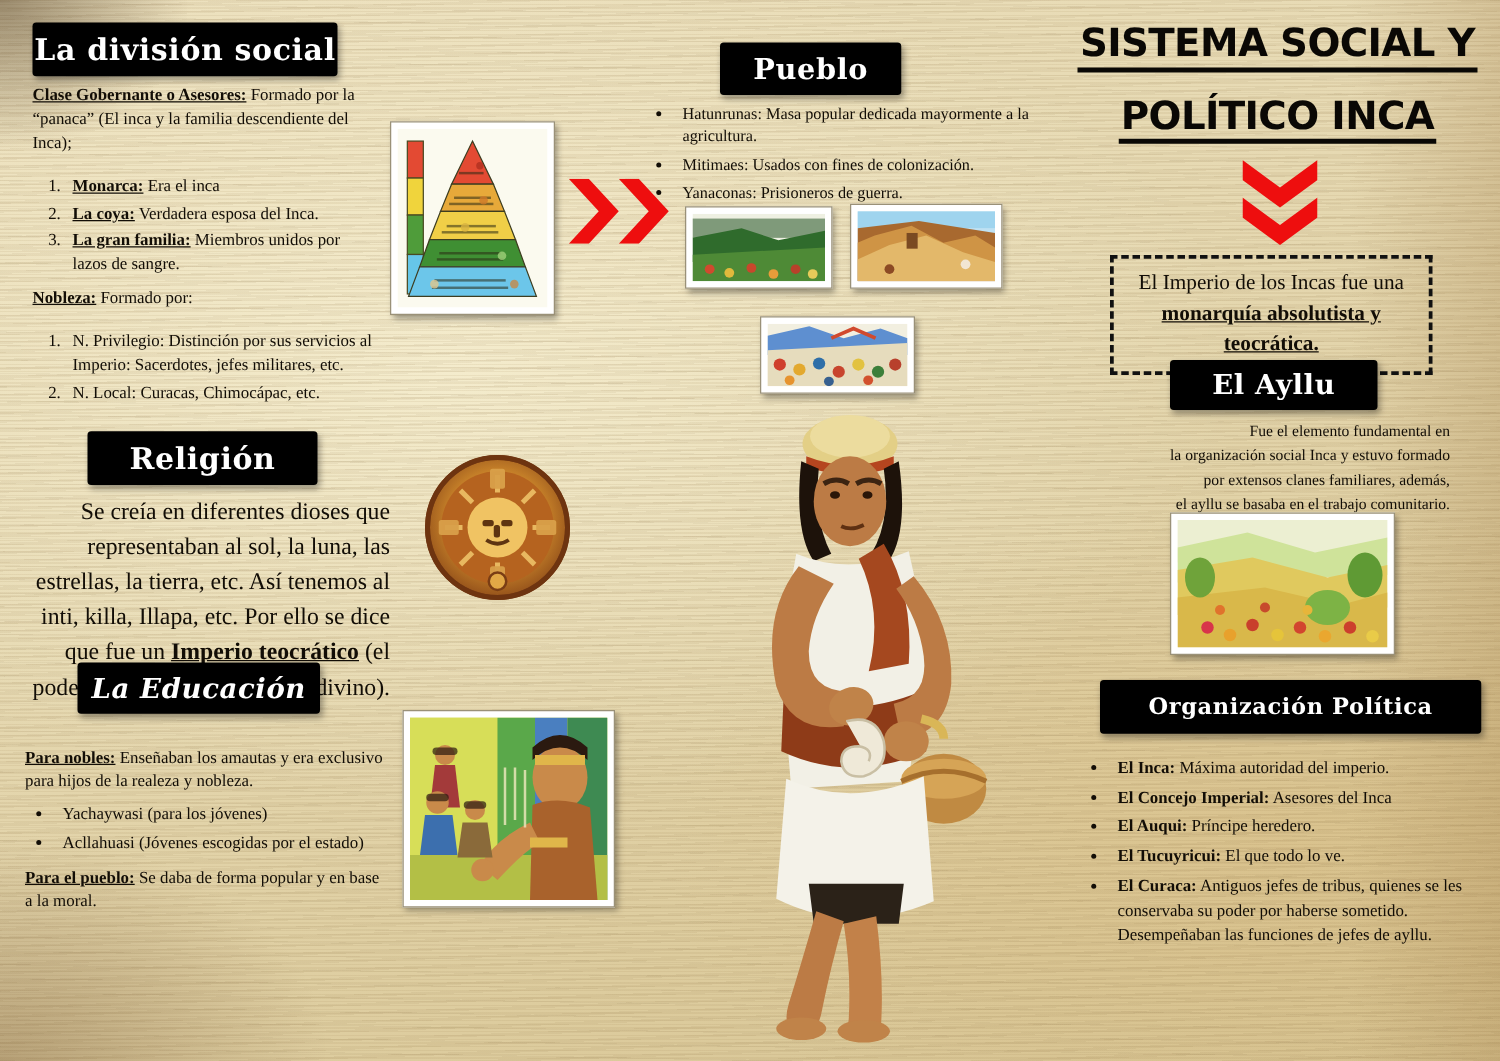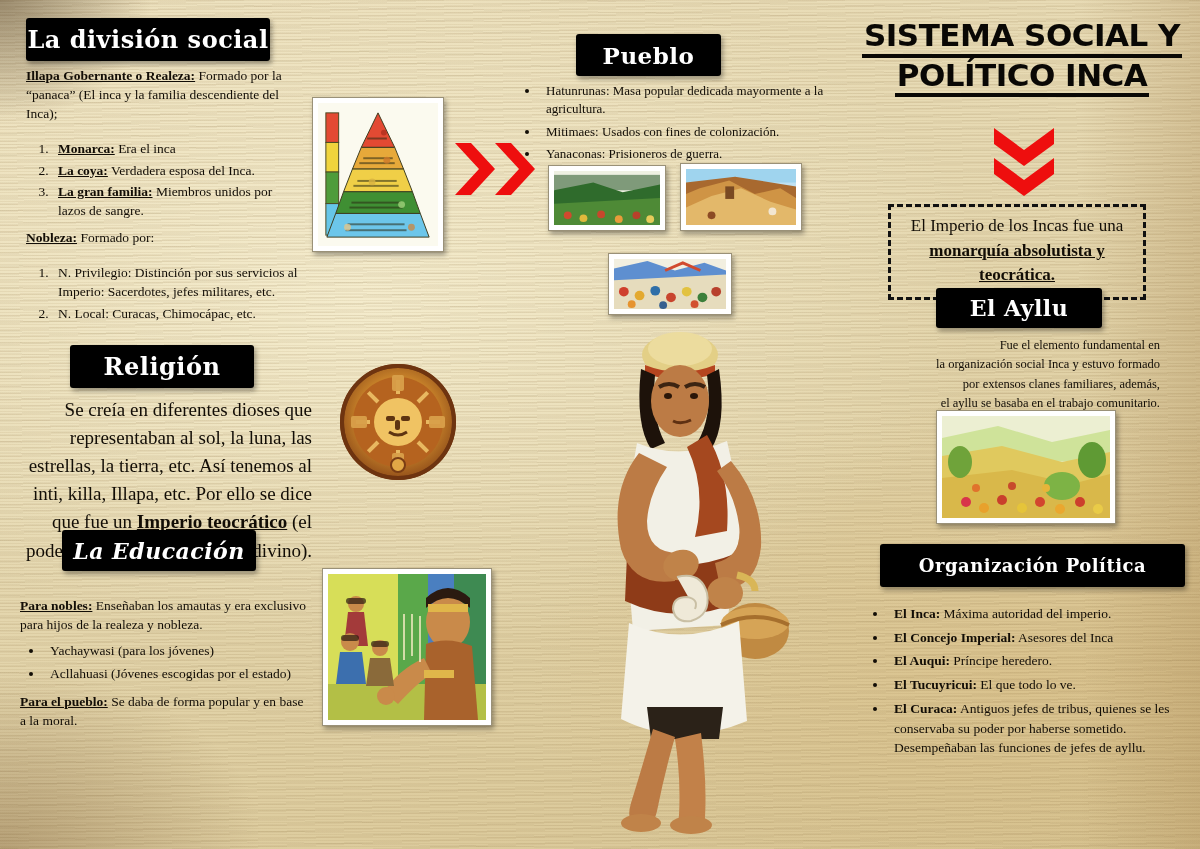--- a/index.html
+++ b/index.html
@@ -66,42 +66,42 @@
 <body>
 
 <div id="poster">
 
   <div id="vig-tl"></div>
   <div id="vig-bl"></div>
   <div id="vig-r"></div>
 
   <div id="title">
     <div><span class="ln">SISTEMA SOCIAL Y</span></div>
-    <div style="margin-top:0;"><span class="ln">POLÍTICO INCA</span></div>
+    <div style="margin-top:18px;"><span class="ln">POLÍTICO INCA</span></div>
   </div>
 
   <div id="chev-down">
     <svg viewBox="0 0 60 68" width="60" height="68" aria-hidden="true">
       <polygon points="0,0 30,22 60,0 60,16 30,38 0,16" fill="#ee0e0e"></polygon>
       <polygon points="0,30 30,52 60,30 60,46 30,68 0,46" fill="#ee0e0e"></polygon>
     </svg>
   </div>
 
   <div id="dashbox">
     <span>El Imperio de los Incas fue una</span><br>
     <span class="u">monarquía absolutista y teocrática.</span>
   </div>
 
   <div class="pill" style="left:26px;top:18px;width:244px;height:43px;font-size:24px;">
     <span>La división social</span>
   </div>
 
   <div class="blk" style="left:26px;top:66px;width:272px;font-size:13.5px;line-height:1.42;">
     <p>
-      <span class="u">Illapa Gobernante o Realeza:</span><span> Formado por la “panaca” (El inca y la familia descendiente del Inca);</span>
+      <span class="u">Clase Gobernante o Asesores:</span><span> Formado por la “panaca” (El inca y la familia descendiente del Inca);</span>
     </p>
     <ol class="num">
       <li><span class="u">Monarca:</span><span> Era el inca</span></li>
       <li><span class="u">La coya:</span><span>  Verdadera esposa del Inca.</span></li>
       <li><span class="u">La gran familia:</span><span> Miembros unidos por lazos de sangre.</span></li>
     </ol>
     <p>
       <span class="u">Nobleza:</span><span> Formado por:</span>
     </p>
     <ol class="num">

